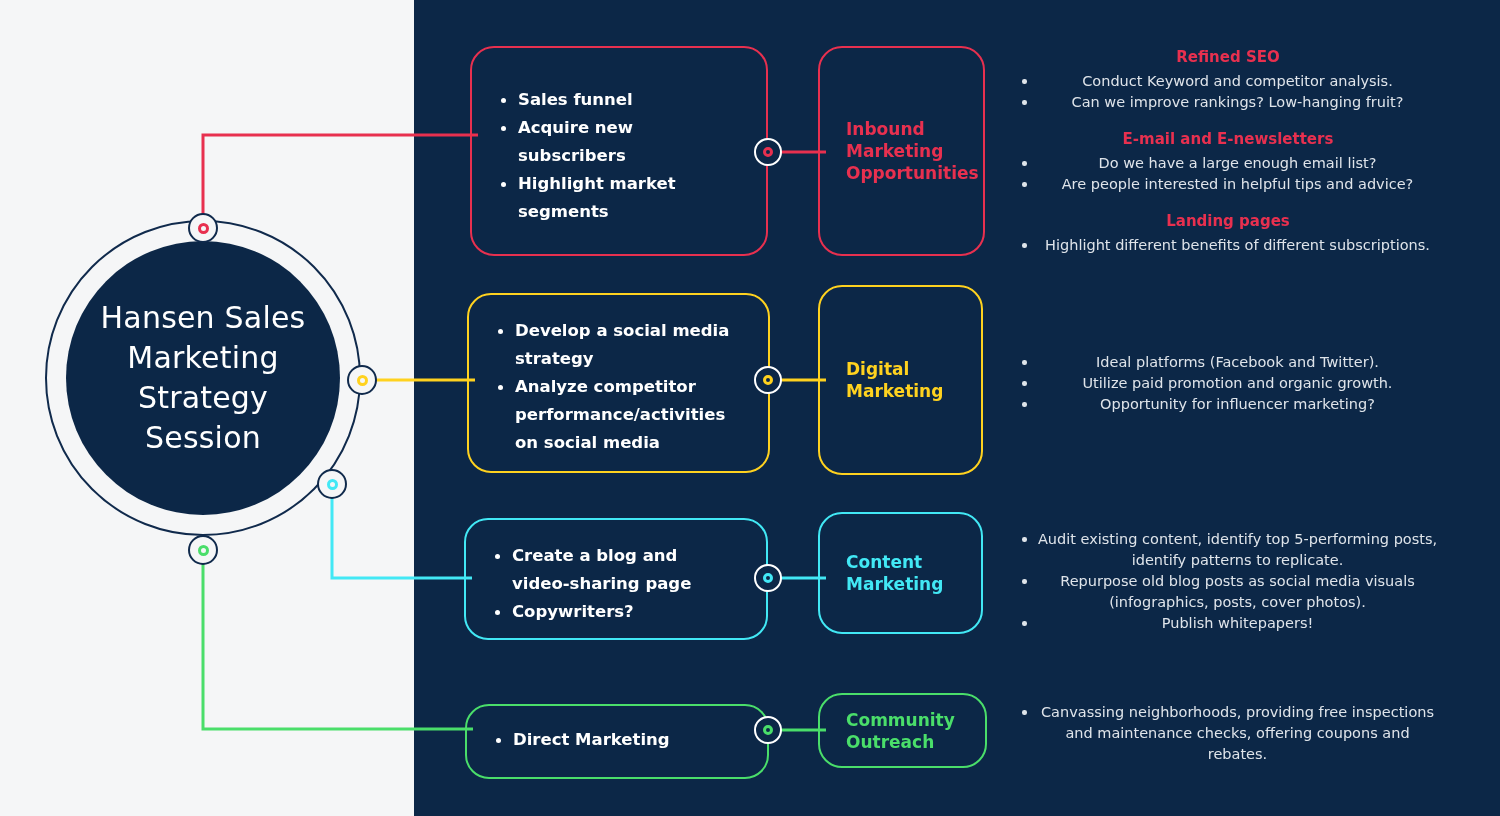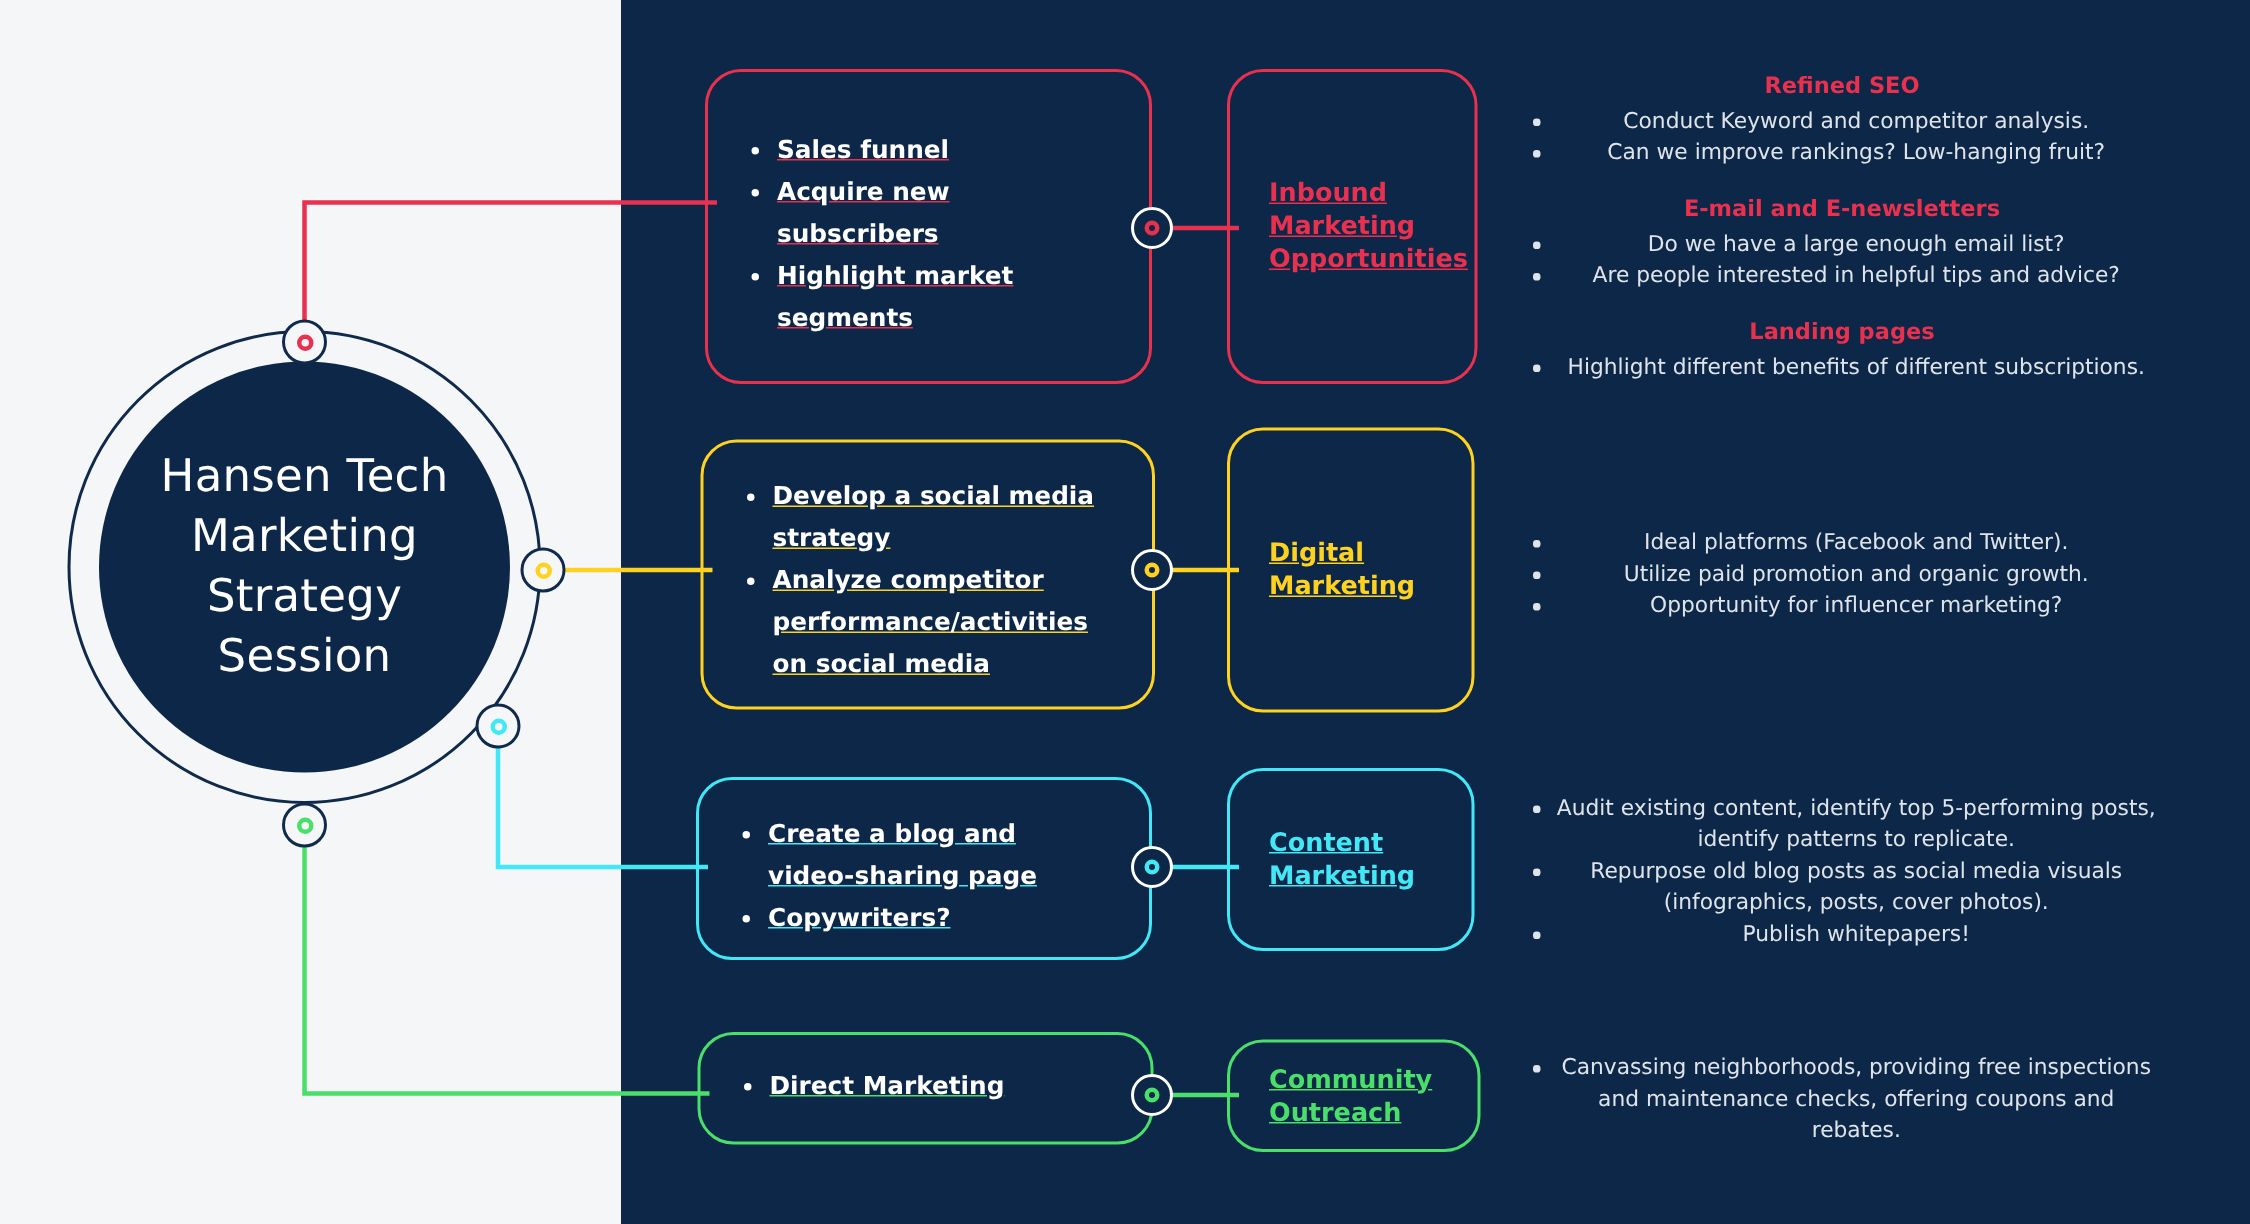--- a/index.html
+++ b/index.html
@@ -88,21 +88,20 @@
     border: 3px solid currentColor;
     background: #0c2747;
   }
   
   .bullet-box, .label-box {
     position: absolute;
     border: 2.5px solid currentColor;
     border-radius: 24px;
     background: transparent;
     z-index: 4;
-    text-decoration: underline;
   }
   .bullet-box ul {
     list-style: none;
     margin: 0; padding: 0;
   }
   .bullet-box li {
     position: relative;
     color: #ffffff;
     font-weight: bold;
     font-size: 16.5px;
@@ -182,21 +181,21 @@
 
     <path id="s-inbound" d="M768,152 L826,152" fill="none" stroke-width="3" stroke="#e8304f"></path>
     <path id="s-digital" d="M768,380 L826,380" fill="none" stroke-width="3" stroke="#ffd21f"></path>
     <path id="s-content" d="M768,578 L826,578" fill="none" stroke-width="3" stroke="#42e8f5"></path>
     <path id="s-community" d="M768,730 L826,730" fill="none" stroke-width="3" stroke="#4ade6a"></path>
   </svg>
 
   <div class="hub">
     <div class="hub-ring"></div>
     <div class="hub-core">
-      <div class="hub-title">Hansen Tech Marketing Strategy Session</div>
+      <div class="hub-title">Hansen Sales Marketing Strategy Session</div>
     </div>
   </div>
 
   <div class="ring-node" id="rn-0" style="left: 188px; top: 213px; color: rgb(232, 48, 79);">
     <span class="inner"></span>
   </div>
   <div class="ring-node" id="rn-1" style="left: 347px; top: 365px; color: rgb(255, 210, 31);">
     <span class="inner"></span>
   </div>
   <div class="ring-node" id="rn-2" style="left: 317px; top: 469px; color: rgb(66, 232, 245);">
@@ -281,21 +280,21 @@
     <div class="detail-group">
 
       <ul>
         <li>Audit existing content, identify top 5-performing posts, identify patterns to replicate.</li>
         <li>Repurpose old blog posts as social media visuals (infographics, posts, cover photos).</li>
         <li>Publish whitepapers!</li>
       </ul>
     </div>
   </div>
 
-  <div class="bullet-box" id="bb-3" style="left: 465px; top: 688px; width: 304px; height: 75px; padding: 20px 26px 0px 24px; color: rgb(74, 222, 106);">
+  <div class="bullet-box" id="bb-3" style="left: 465px; top: 704px; width: 304px; height: 75px; padding: 20px 26px 0px 24px; color: rgb(74, 222, 106);">
     <ul>
       <li>Direct Marketing</li>
     </ul>
   </div>
   <div class="mid-node" id="mn-3" style="left: 754px; top: 716px; color: rgb(74, 222, 106);">
     <span class="inner"></span>
   </div>
   <div class="label-box" id="lb-3" style="left: 818px; top: 693px; width: 169px; height: 75px; color: rgb(74, 222, 106);">
     <span class="label-text">Community Outreach</span>
   </div>

